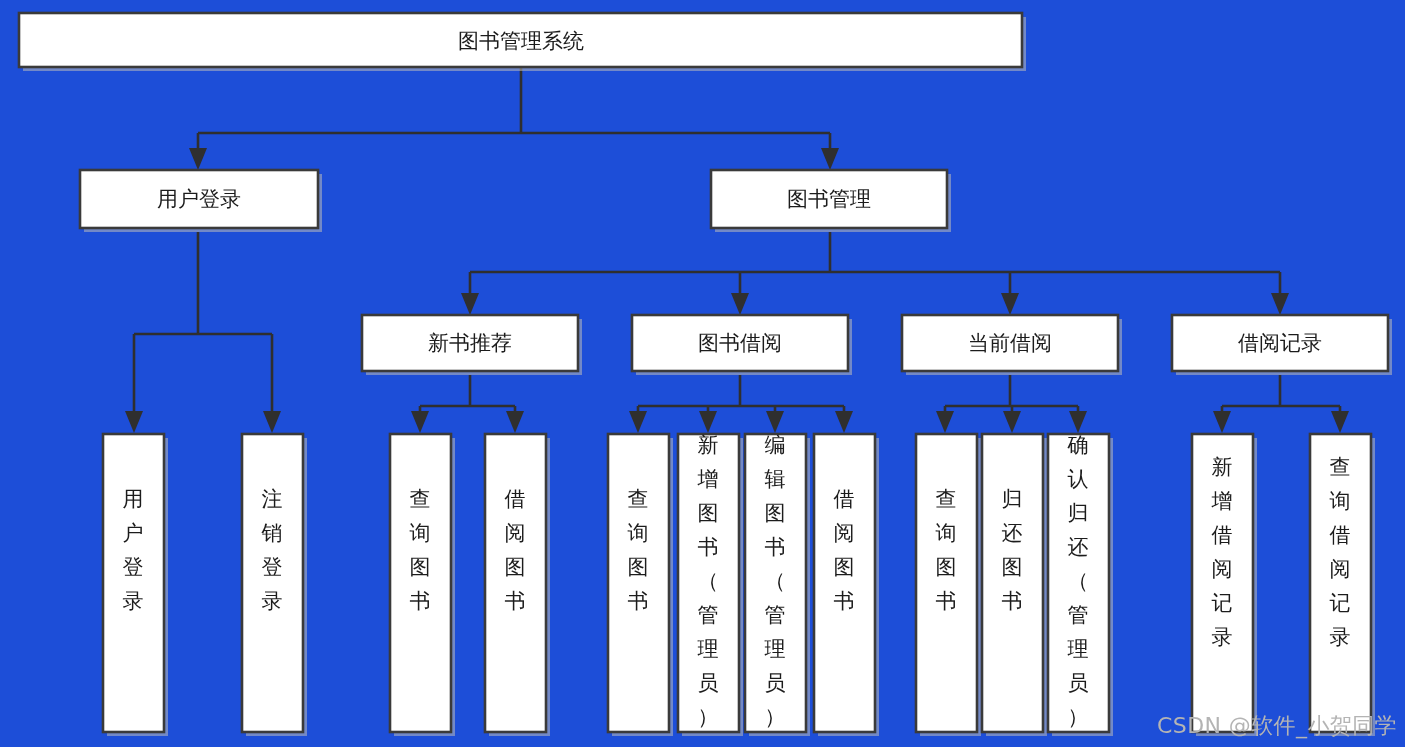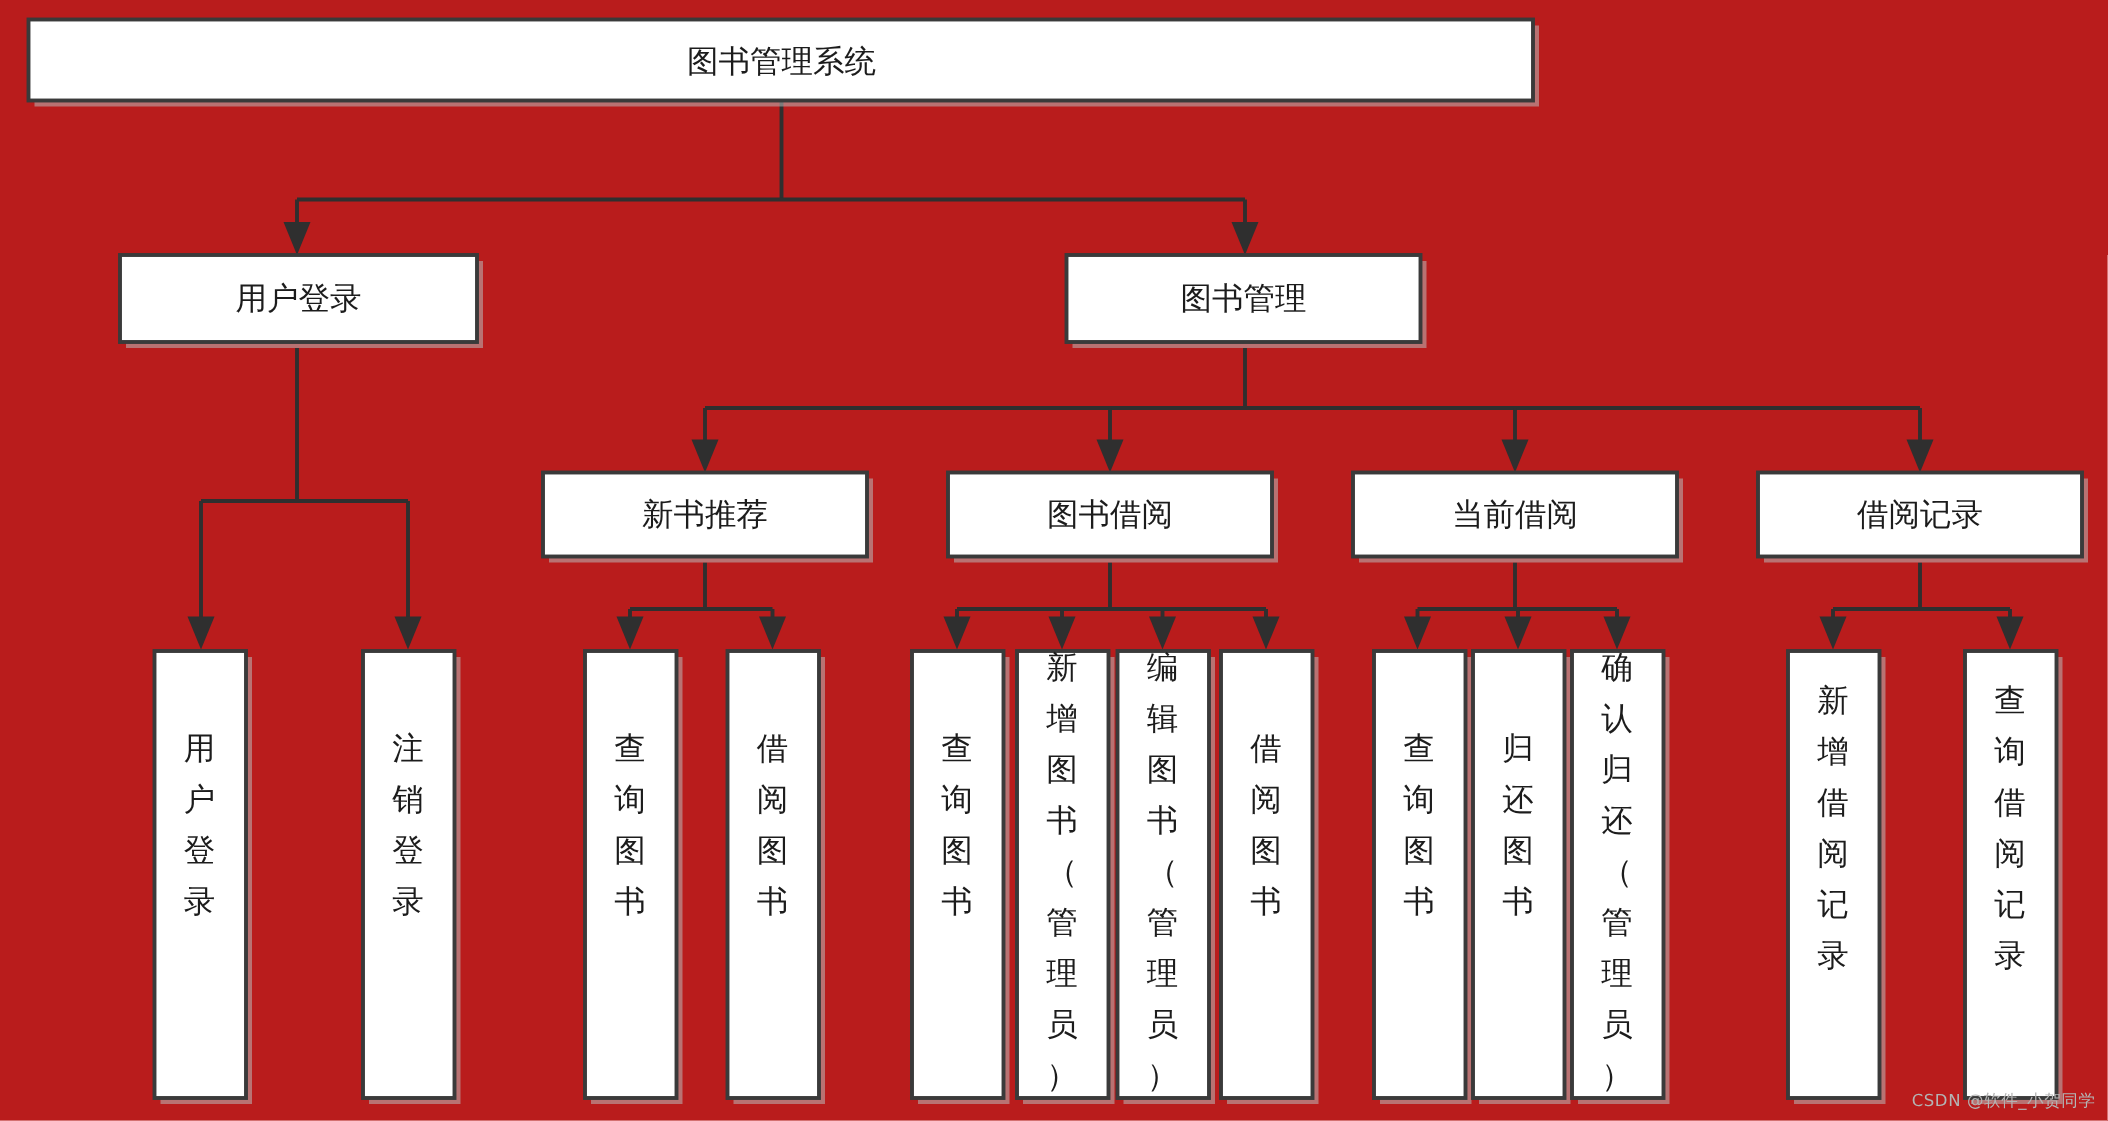--- a/index.html
+++ b/index.html
@@ -11,21 +11,21 @@
   body {
     width: 1405px;
     height: 747px;
     font-family: "DejaVu Sans", "Liberation Sans", sans-serif;
     overflow: hidden;
   }
   #diagram-root {
     position: relative;
     width: 1405px;
     height: 747px;
-    background: #b91c1c;
+    background: #1d4ed8;
   }
   svg#tree-svg {
     position: absolute;
     left: 0;
     top: 0;
     width: 1405px;
     height: 747px;
     display: block;
   }
   .node-box {
@@ -58,21 +58,21 @@
     fill: #1c1c1c;
     font-family: "DejaVu Sans", "Liberation Sans", sans-serif;
     font-size: 21px;
     text-anchor: middle;
   }
   .watermark {
     position: absolute;
     right: 8px;
     bottom: 6px;
     font-family: "DejaVu Sans", "Liberation Sans", sans-serif;
-    font-size: 11px;
+    font-size: 22px;
     color: #b4b4b4;
     letter-spacing: 0.4px;
     white-space: nowrap;
     user-select: none;
   }
 </style>
 </head>
 <body>
 
 <div id="diagram-root">

